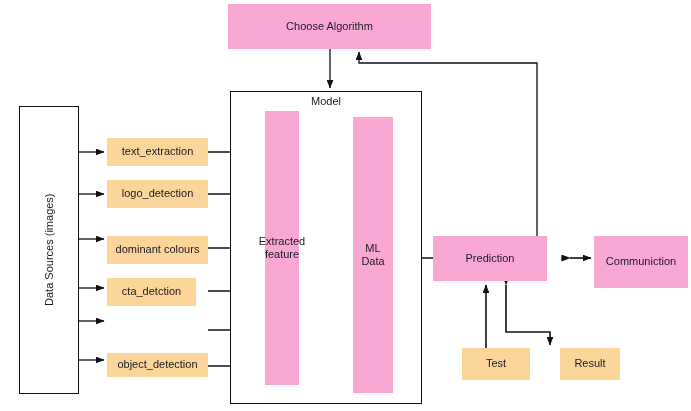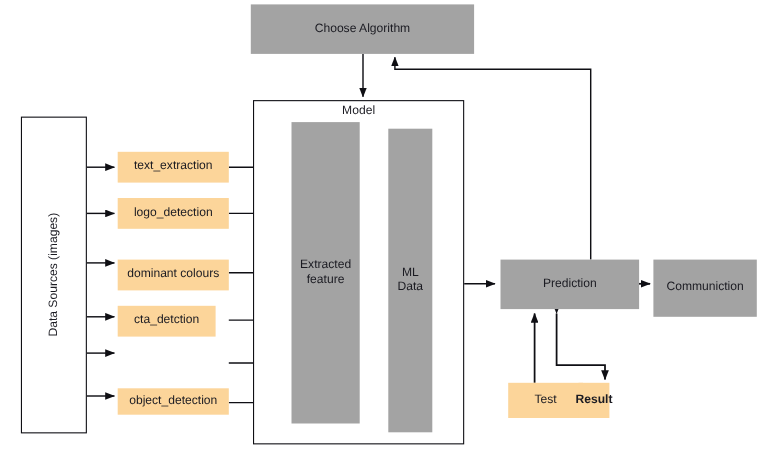--- a/index.html
+++ b/index.html
@@ -20,21 +20,21 @@
     box-sizing: border-box;
     display: flex;
     align-items: center;
     justify-content: center;
     text-align: center;
     color: #1b1b22;
     font-size: 11px;
     line-height: 1.22;
     white-space: pre-line;
   }
-  .blue   { background: #a3a3a3; }
+  .blue   { background: #f9a8d4; }
   .orange { background: #fcd59a; }
   .plain  { background: #ffffff; border: 1.3px solid #0f0f14; }
 
   
   #data-sources span {
     transform: rotate(-90deg);
     white-space: nowrap;
     display: block;
   }
 
@@ -127,39 +127,39 @@
   </div>
 
   <div class="node blue" style="left:228px; top:4px; width:203px; height:45px;">
     <span>Choose Algorithm</span>
   </div>
 
   <div class="node plain" id="model-container" style="left:230px; top:91px; width:192px; height:313px;">
     <span>Model</span>
   </div>
 
-  <div class="node blue" style="left:265px; top:111px; width:62px; height:274px;">
+  <div class="node blue" style="left:265px; top:111px; width:34px; height:274px;">
     <span>Extracted
 feature</span>
   </div>
 
   <div class="node blue" style="left:353px; top:117px; width:40px; height:276px;">
     <span>ML
 Data</span>
   </div>
 
-  <div class="node blue" style="left:455px; top:236px; width:126px; height:45px;">
+  <div class="node blue" style="left:433px; top:236px; width:114px; height:45px;">
     <span>Prediction</span>
   </div>
 
   <div class="node blue" style="left:594px; top:236px; width:94px; height:52px;">
     <span>Communiction</span>
   </div>
 
   <div class="node orange" style="left:462px; top:348px; width:68px; height:32px;">
     <span>Test</span>
   </div>
 
-  <div class="node orange" style="left:526px; top:348px; width:28px; height:32px;font-weight:bold;">
+  <div class="node orange" style="left:560px; top:348px; width:60px; height:32px;">
     <span>Result</span>
   </div>
 
 </div>
 
 </body></html>

